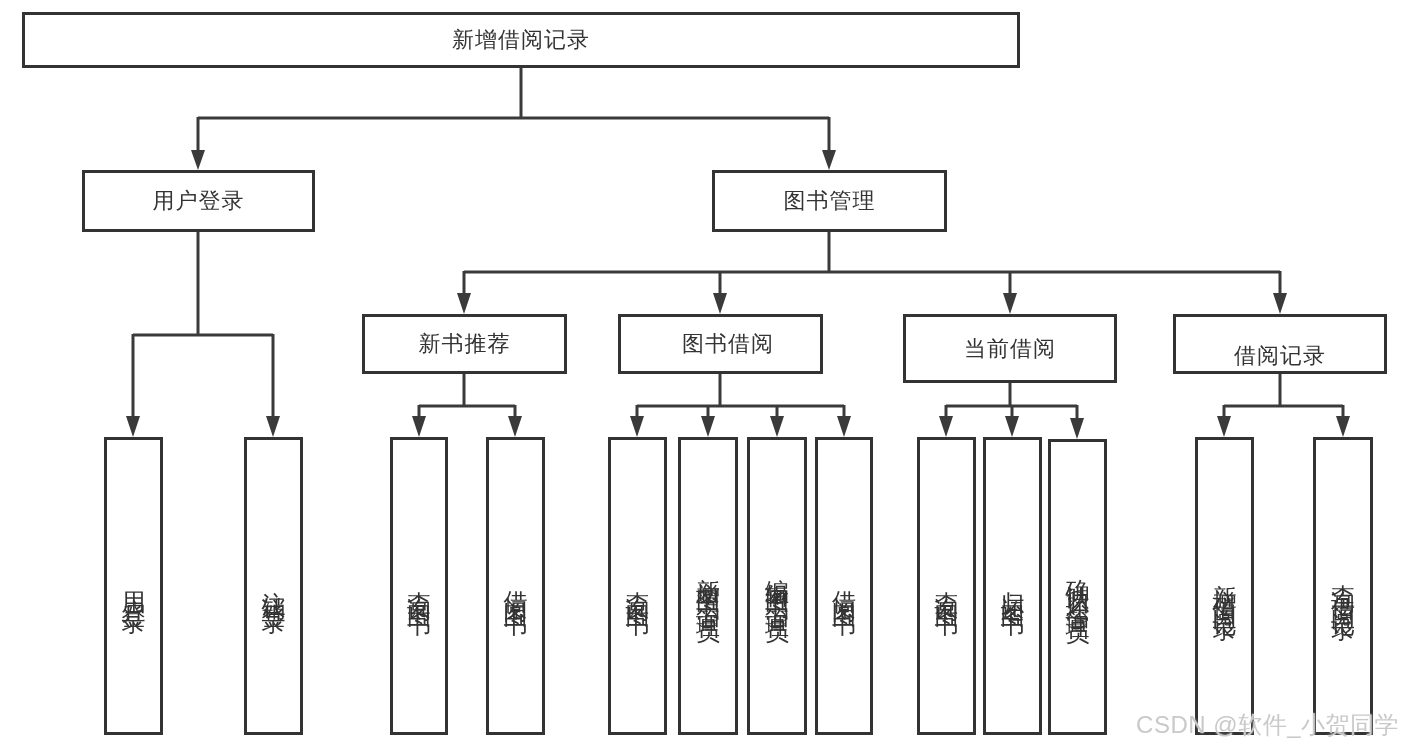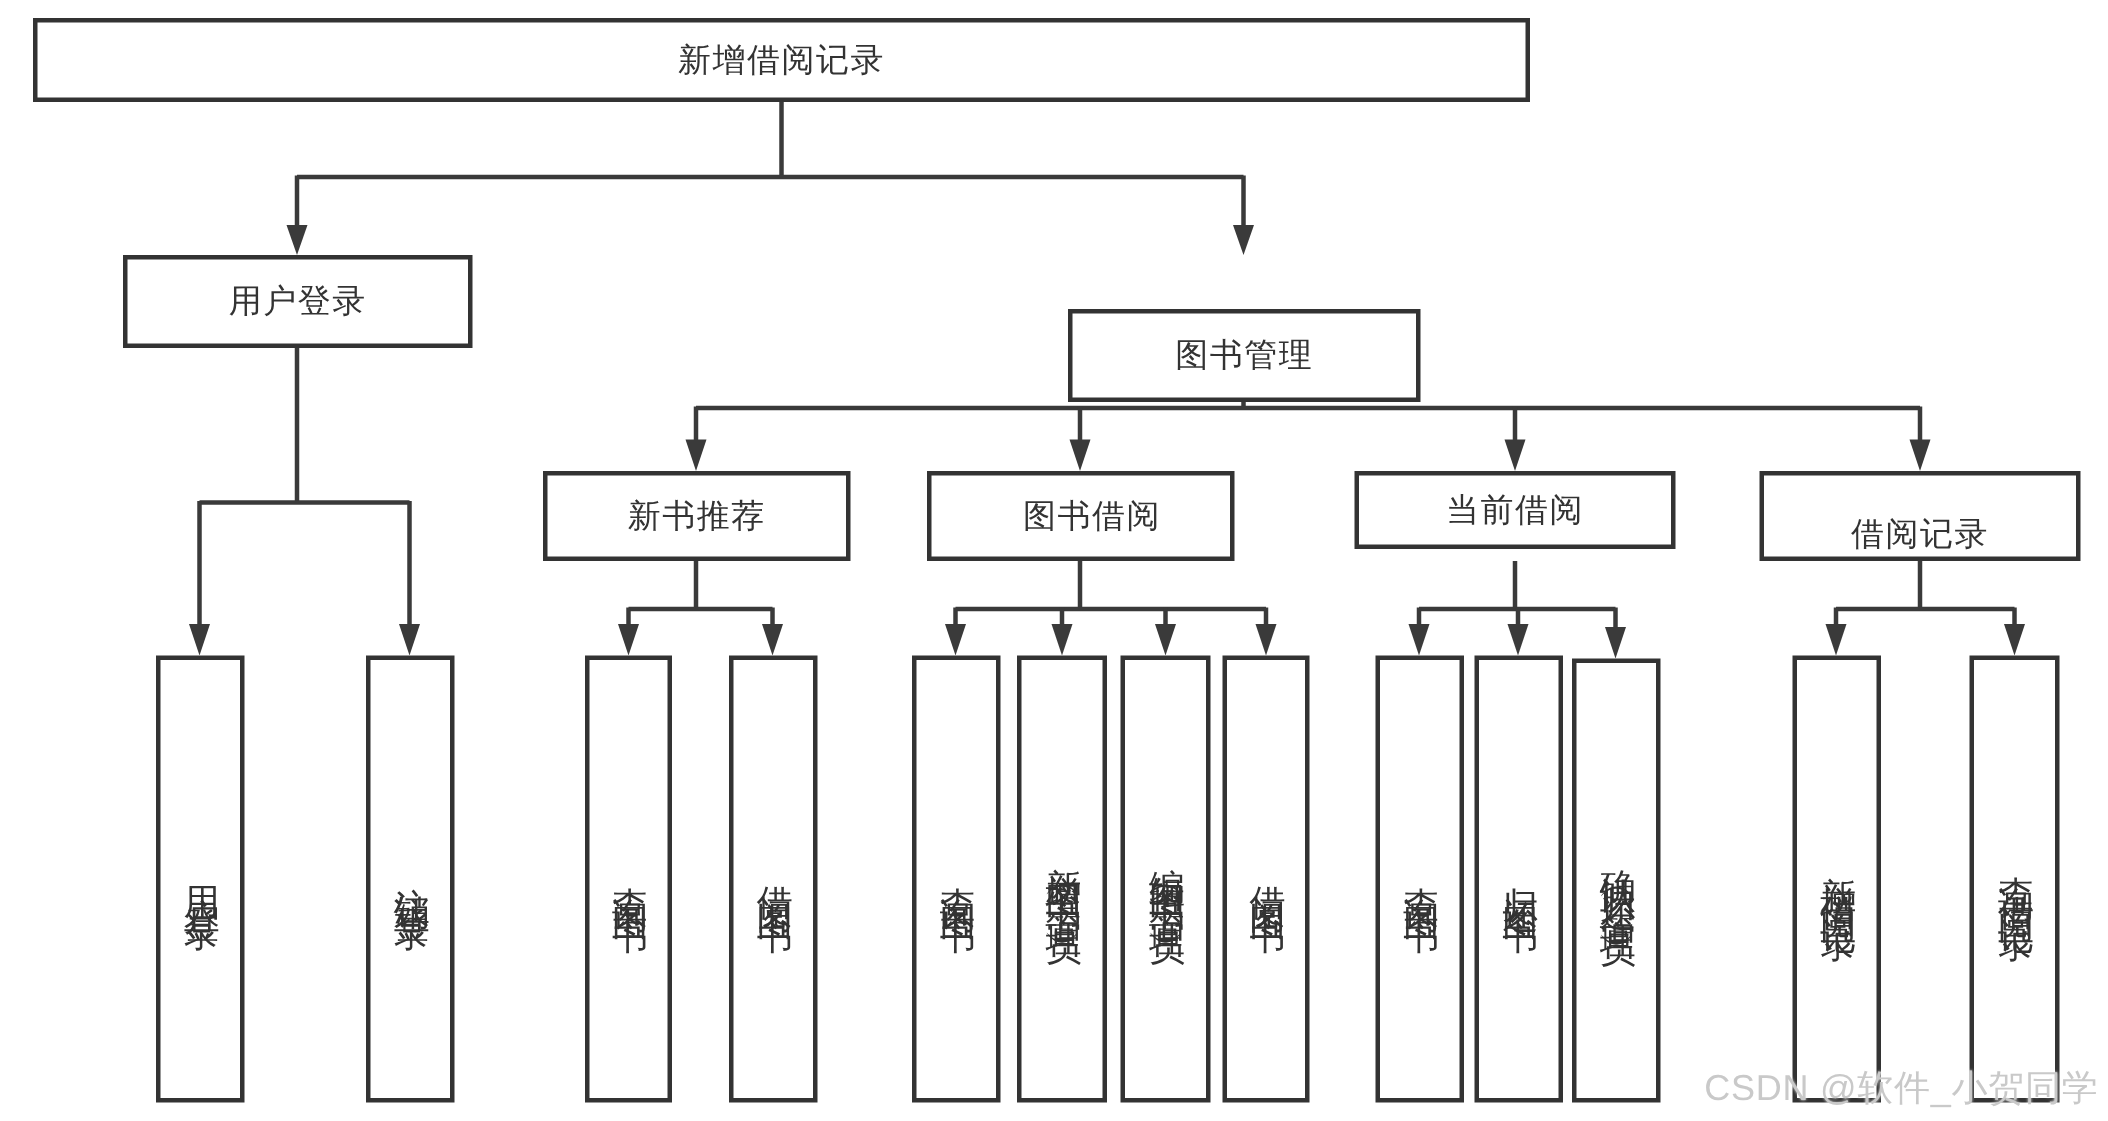--- a/index.html
+++ b/index.html
@@ -131,31 +131,31 @@
     </g>
   </svg>
 
   <div class="box" style="left:22px; top:12px; width:998px; height:56px;">
     <span>新增借阅记录</span>
   </div>
 
   <div class="box" style="left:82px; top:170px; width:233px; height:62px;">
     <span>用户登录</span>
   </div>
-  <div class="box" style="left:712px; top:170px; width:235px; height:62px;margin-top:36px;">
+  <div class="box" style="left:712px; top:170px; width:235px; height:62px;">
     <span>图书管理</span>
   </div>
 
   <div class="box" style="left:362px; top:314px; width:205px; height:60px;">
     <span>新书推荐</span>
   </div>
   <div class="box" style="left:618px; top:314px; width:205px; height:60px;padding-left:15px;">
     <span>图书借阅</span>
   </div>
-  <div class="box" style="left:903px; top:314px; width:214px; height:52px;">
+  <div class="box" style="left:903px; top:314px; width:214px; height:69px;">
     <span>当前借阅</span>
   </div>
   <div class="box" style="left:1173px; top:314px; width:214px; height:60px;align-items:flex-end;">
     <span>借阅记录</span>
   </div>
 
   <div class="leaf" style="left:104px; top:437px; width:59px; height:298px;">
     <span class="vtext">用户登录</span>
   </div>
   <div class="leaf" style="left:244px; top:437px; width:59px; height:298px;">

